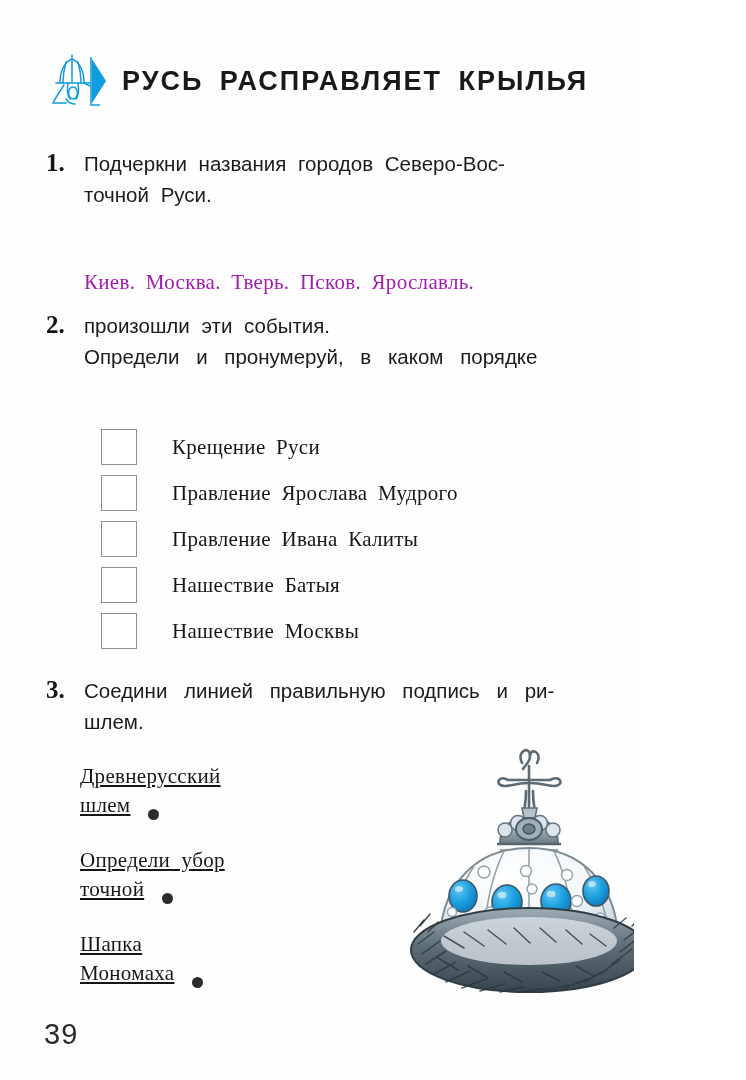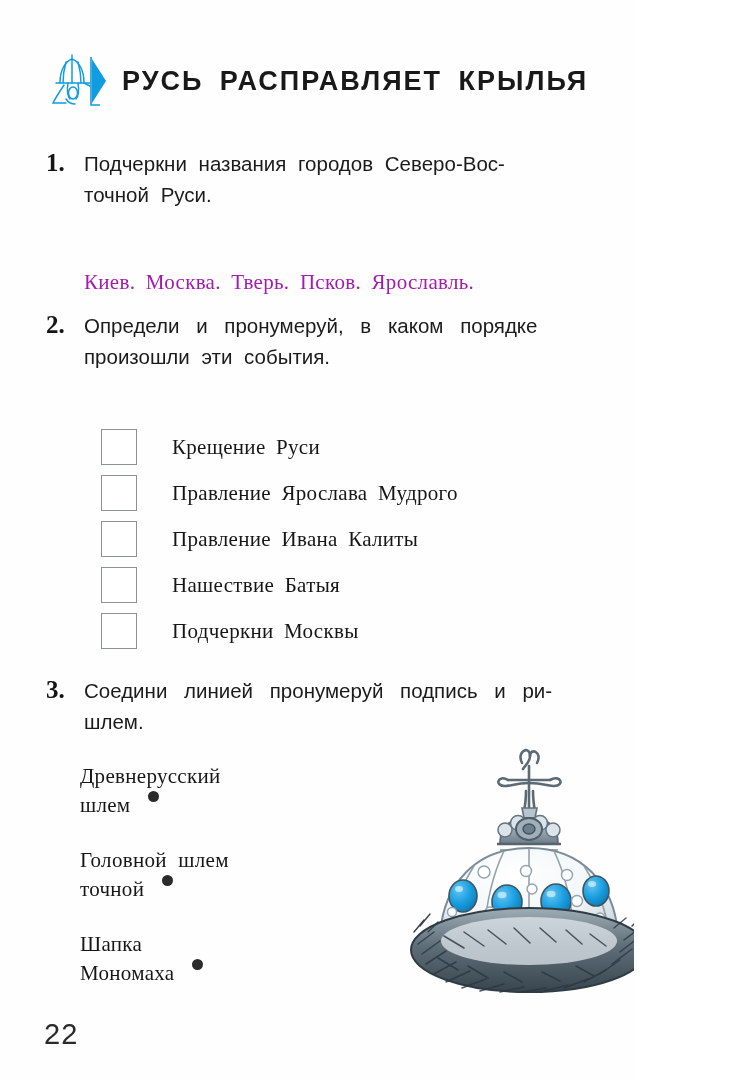--- a/index.html
+++ b/index.html
@@ -133,29 +133,30 @@
   
   .match-list {
     position: absolute;
     left: 80px;
     top: 762px;
     width: 280px;
     font-family: "Liberation Serif", serif;
     font-size: 21px;
     color: #161616;
     letter-spacing: 0.3px;
+    text-decoration: underline;
   }
   .match-item { margin-bottom: 26px; }
   .match-l1, .match-l2 {
     display: block;
     line-height: 29px;
     white-space: nowrap;
     word-spacing: 6px;
   }
-  .match-l2 { display: flex; align-items: flex-start; }
+  .match-l2 { display: flex; align-items: flex-end; }
   .match-dot {
     width: 11px;
     height: 11px;
     border-radius: 50%;
     background: #2b2b2b;
     display: inline-block;
     margin-left: 18px;
     flex: 0 0 11px;
   }
 
@@ -223,22 +224,22 @@
     </div>
   </div>
 
   <div class="serif-list">
     <span>Киев.  Москва.  Тверь.  Псков.  Ярославль.</span>
   </div>
 
   <div class="task" id="task-2">
     <span class="task-num">2.</span>
     <div class="task-body">
+      <span class="task-line spread">произошли  эти  события.</span>
       <span class="task-line spread-wide">Определи    и  пронумеруй,  в  каком  порядке</span>
-      <span class="task-line spread">произошли  эти  события.</span>
     </div>
   </div>
 
   <div class="checklist">
     <div class="check-row">
       <span class="checkbox"></span>
       <span class="check-label">Крещение  Руси</span>
     </div>
     <div class="check-row">
       <span class="checkbox"></span>
@@ -247,42 +248,42 @@
     <div class="check-row">
       <span class="checkbox"></span>
       <span class="check-label">Правление  Ивана  Калиты</span>
     </div>
     <div class="check-row">
       <span class="checkbox"></span>
       <span class="check-label">Нашествие  Батыя</span>
     </div>
     <div class="check-row">
       <span class="checkbox"></span>
-      <span class="check-label">Подчеркни  Москвы</span>
+      <span class="check-label">Нашествие  Москвы</span>
     </div>
   </div>
 
   <div class="task" id="task-3">
     <span class="task-num">3.</span>
     <div class="task-body">
-      <span class="task-line spread-wide">Соедини  линией  пронумеруй  подпись  и  ри-</span>
+      <span class="task-line spread-wide">Соедини  линией  правильную  подпись  и  ри-</span>
       <span class="task-line spread">шлем.</span>
     </div>
   </div>
 
   <div class="match-list">
     <div class="match-item">
       <span class="match-l1">Древнерусский</span>
       <span class="match-l2">
         <span>шлем</span>
         <span class="match-dot"></span>
       </span>
     </div>
     <div class="match-item">
-      <span class="match-l1">Головной  шлем</span>
+      <span class="match-l1">Определи  убор</span>
       <span class="match-l2">
         <span>точной</span>
         <span class="match-dot"></span>
       </span>
     </div>
     <div class="match-item">
       <span class="match-l1">Шапка</span>
       <span class="match-l2">
         <span>Мономаха</span>
         <span class="match-dot"></span>
@@ -425,15 +426,15 @@
 
       <g stroke="#34424c" stroke-width="1.4" stroke-linecap="round" fill="none">
         <path d="M10 196 L20 184"></path>
           <path d="M16 190 L26 178"></path>
         <path d="M228 190 L240 178"></path>
           <path d="M234 196 L246 186"></path>
       </g>
     </svg>
   </div>
 
-  <div class="page-number">22</div>
+  <div class="page-number">39</div>
 
 </div>
 
 </body></html>

